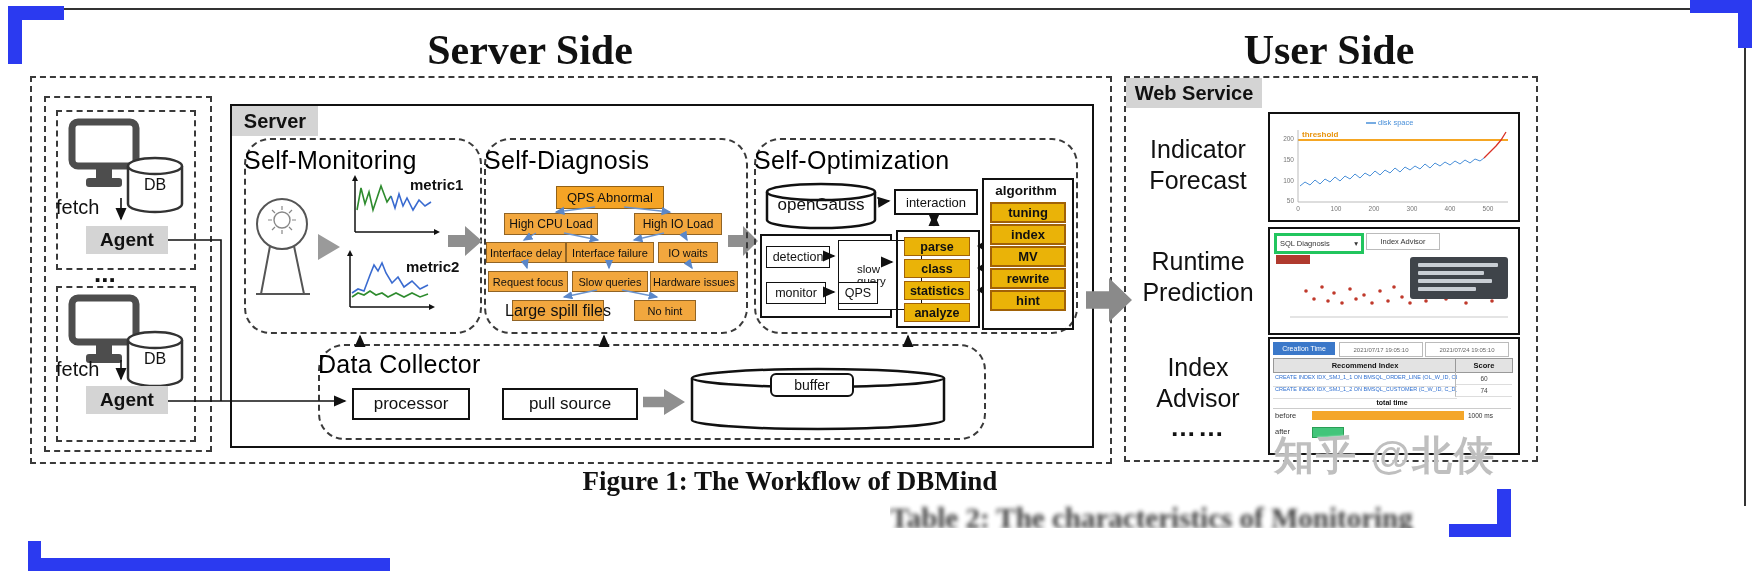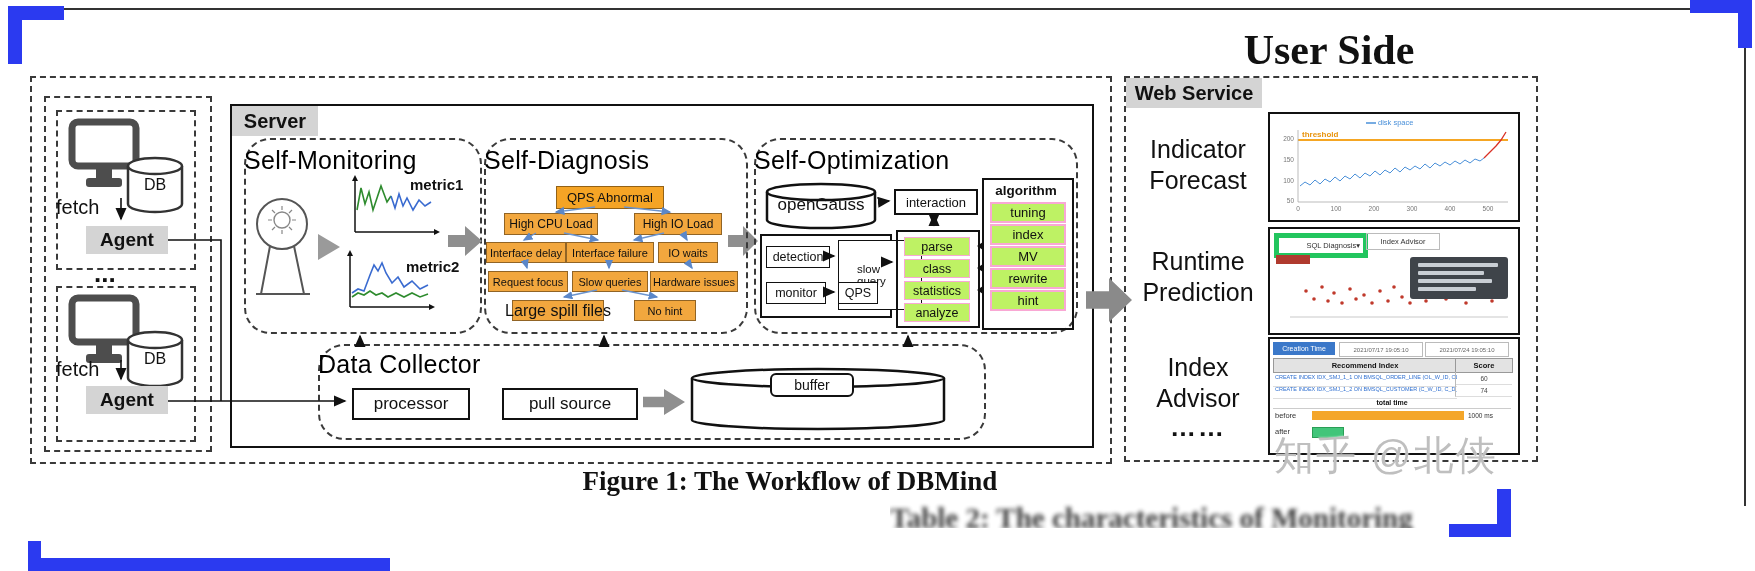--- a/index.html
+++ b/index.html
@@ -8,21 +8,21 @@
   .a{position:absolute}
   .fc{display:flex;align-items:center;justify-content:center}
   .dashed{border:2px dashed #3a3a3a}
   .rdash{border:2px dashed #3a3a3a;border-radius:26px}
   .solid{border:2px solid #111;background:#fff}
   .chip{background:#d4d4d4;font-weight:bold;color:#111}
   .serif{font-family:"Liberation Serif",serif;font-weight:bold}
   .sect{font-size:25px;font-weight:500;text-align:left;color:#000;letter-spacing:.3px}
   .onode{background:#F2A73E;border:1px solid rgba(0,0,0,.4);display:flex;align-items:center;justify-content:center;white-space:nowrap}
   .wnode{background:#fff;border:2px solid #111;display:flex;align-items:center;justify-content:center}
-  .bnode{background:#bef264;border:2px solid #f9a8d4;display:flex;align-items:center;justify-content:center;font-weight:normal}
+  .bnode{background:#eab308;border:2px solid #a16207;display:flex;align-items:center;justify-content:center;font-weight:bold}
   .fat{background:#8f8f8f;clip-path:polygon(0 30%,50% 30%,50% 0,100% 50%,50% 100%,50% 70%,0 70%)}
   .crop{background:#2b3af0}
   .thumb{border:2px solid #111;background:#fff;overflow:hidden}
   .tick{position:absolute;font-size:6.5px;color:#777;line-height:8px}
   .tbar{position:absolute;background:#c9ced4;border-radius:1px;height:4px}
   .row-line{border-bottom:1px solid #ddd}
 </style>
 </head>
 <body>
 
@@ -33,20 +33,21 @@
 
   <div class="a crop" style="left:8px;top:6px;width:14px;height:58px"></div>
   <div class="a crop" style="left:8px;top:6px;width:56px;height:14px"></div>
   <div class="a crop" style="left:1738px;top:0;width:14px;height:48px"></div>
   <div class="a crop" style="left:1690px;top:0;width:62px;height:13px"></div>
   <div class="a crop" style="left:28px;top:541px;width:13px;height:30px"></div>
   <div class="a crop" style="left:28px;top:558px;width:362px;height:13px"></div>
   <div class="a crop" style="left:1497px;top:489px;width:14px;height:48px"></div>
   <div class="a crop" style="left:1449px;top:524px;width:62px;height:13px"></div>
 
+  <div class="a serif" style="left:30px;top:26px;width:1000px;text-align:center;font-size:42px">Server Side</div>
   <div class="a serif" style="left:1124px;top:26px;width:410px;text-align:center;font-size:42px">User Side</div>
 
   <div class="a dashed" style="left:30px;top:76px;width:1078px;height:384px"></div>
   <div class="a dashed" style="left:1124px;top:76px;width:410px;height:382px"></div>
 
   <div class="a dashed" style="left:44px;top:96px;width:164px;height:352px"></div>
 
   <div class="a dashed" style="left:56px;top:110px;width:136px;height:156px"></div>
   <svg class="a" style="left:64px;top:116px" width="84" height="78">
     <rect x="8" y="6" width="64" height="44" rx="6" fill="#fff" stroke="#4d4d4d" stroke-width="7"></rect>
@@ -218,21 +219,21 @@
           <circle cx="156" cy="72" r="1.8"></circle>
           <circle cx="164" cy="60" r="1.8"></circle>
         <circle cx="176" cy="70" r="1.8"></circle>
           <circle cx="188" cy="66" r="1.8"></circle>
           <circle cx="196" cy="74" r="1.8"></circle>
         <circle cx="210" cy="68" r="1.8"></circle>
           <circle cx="222" cy="72" r="1.8"></circle>
           <circle cx="230" cy="64" r="1.8"></circle>
       </g>
     </svg>
-    <div class="a" style="left:4px;top:4px;width:78px;height:15px;border:5px solid #22c55e;display:flex;align-items:center;justify-content:flex-end;padding:0 3px;font-size:7.5px;color:#333">
+    <div class="a" style="left:4px;top:4px;width:78px;height:15px;border:3px solid #22c55e;display:flex;align-items:center;justify-content:space-between;padding:0 3px;font-size:7.5px;color:#333">
       <span>SQL Diagnosis</span>
         <span>▾</span>
     </div>
     <div class="a fc" style="left:96px;top:4px;width:72px;height:15px;border:1px solid #bbb;font-size:7.5px;color:#333">Index Advisor</div>
     <div class="a" style="left:6px;top:26px;width:34px;height:9px;background:#b03a2e"></div>
     <div class="a" style="left:140px;top:28px;width:98px;height:42px;background:#3f444a;border-radius:3px">
       <div class="tbar" style="left:8px;top:6px;width:80px"></div>
       <div class="tbar" style="left:8px;top:14px;width:66px"></div>
       <div class="tbar" style="left:8px;top:22px;width:74px"></div>
       <div class="tbar" style="left:8px;top:30px;width:58px"></div>
@@ -299,15 +300,15 @@
       <line x1="597" y1="290" x2="564" y2="297" marker-end="url(#mb)"></line>
       <line x1="622" y1="290" x2="657" y2="297" marker-end="url(#mb)"></line>
     </g>
   </svg>
 
   <div class="a serif" style="left:540px;top:466px;width:500px;text-align:center;font-size:27px">Figure 1: The Workflow of DBMind</div>
   <div class="a" style="left:890px;top:498px;width:540px;height:30px;overflow:hidden">
     <span class="serif" style="font-size:29px;line-height:40px;filter:blur(2px);color:#1a1a1a;opacity:.85;white-space:nowrap">Table 2: The characteristics of Monitoring</span>
   </div>
 
-  <div class="a" style="left:1274px;top:428px;font-size:40px;font-weight:normal;color:#bfbfbf;text-shadow:0 0 2px #fff;letter-spacing:2px;white-space:nowrap">知乎 @北侠</div>
+  <div class="a" style="left:1274px;top:428px;font-size:40px;font-weight:bold;color:#bfbfbf;text-shadow:0 0 2px #fff;letter-spacing:2px;white-space:nowrap">知乎 @北侠</div>
 
 </div>
 
 </body></html>

